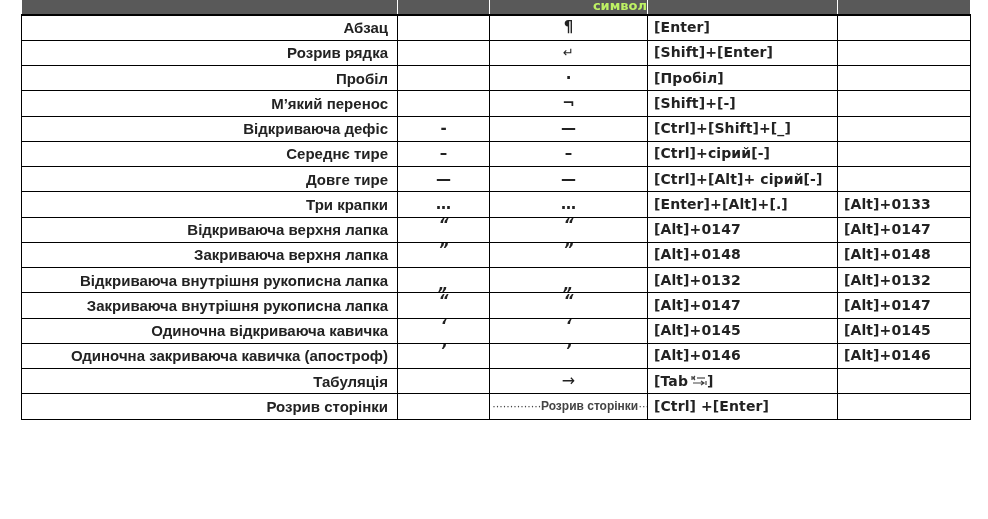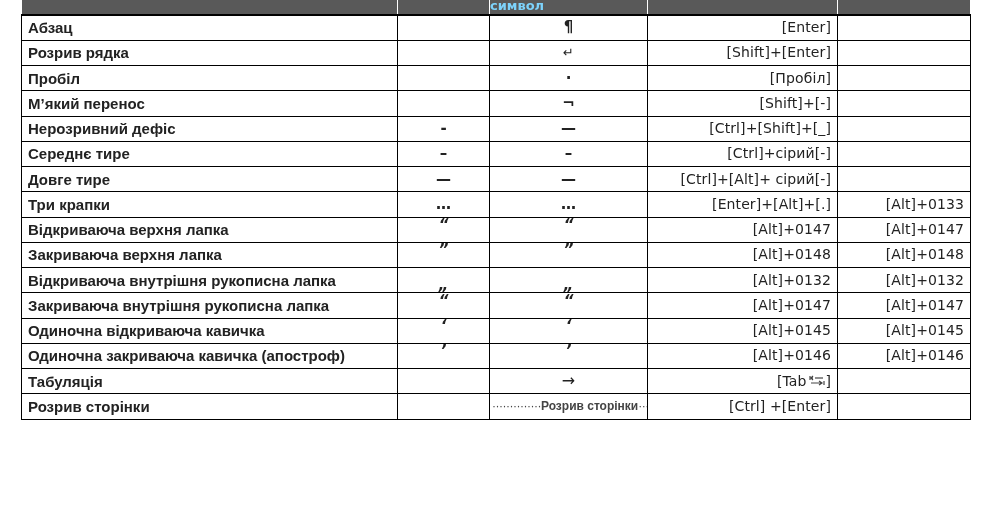--- a/index.html
+++ b/index.html
@@ -28,30 +28,30 @@
     col.c1 { width: 376px; }
     col.c2 { width: 92px; }
     col.c3 { width: 158px; }
     col.c4 { width: 190px; }
     col.c5 { width: 133px; }
     thead tr {
       height: 14px;
     }
     thead th {
       background: #595959;
-      color: #7dd3fc;
+      color: #bef264;
       font-family: "DejaVu Sans", sans-serif;
       font-weight: bold;
       font-size: 13px;
       line-height: 10px;
       padding: 0;
       height: 14px;
       overflow: hidden;
       vertical-align: bottom;
-      text-align: left;
+      text-align: right;
       border-left: 1px solid #ffffff;
       border-right: 1px solid #ffffff;
       border-bottom: 2px solid #000000;
     }
     thead th span {
       display: inline-block;
       transform: translateY(-3px);
     }
     tbody tr {
       height: 25.25px;
@@ -62,31 +62,32 @@
       font-family: "Liberation Sans", sans-serif;
       font-weight: bold;
       font-size: 15px;
       color: #222222;
       white-space: nowrap;
       overflow: hidden;
       height: 23px;
       line-height: 23px;
     }
     td.name {
-      padding-right: 26px;
+      text-align: right;
+      padding-right: 9px;
     }
     td.sym, td.sym2 {
       text-align: center;
       font-family: "DejaVu Sans", sans-serif;
       font-size: 15px;
     }
     td.key, td.alt {
-      text-align: right;
-      font-family: "DejaVu Sans", sans-serif;
-      font-weight: normal;
+      text-align: left;
+      font-family: "DejaVu Sans", sans-serif;
+      font-weight: bold;
       font-size: 14px;
       letter-spacing: 0.1px;
     }
     .pagebreak {
       font-family: "Liberation Sans", sans-serif;
       font-size: 12px;
       font-weight: bold;
       color: #444;
       letter-spacing: 0;
     }
@@ -163,21 +164,21 @@
         <td class="alt"></td>
       </tr>
       <tr>
         <td class="name">М’який перенос</td>
         <td class="sym"></td>
         <td class="sym2" style="font-weight:bold;">¬</td>
         <td class="key">[Shift]+[-]</td>
         <td class="alt"></td>
       </tr>
       <tr>
-        <td class="name">Нерозривний дефіс</td>
+        <td class="name">Відкриваюча дефіс</td>
         <td class="sym" style="font-weight:bold;">-</td>
         <td class="sym2" style="font-weight:bold;">—</td>
         <td class="key">[Ctrl]+[Shift]+[_]</td>
         <td class="alt"></td>
       </tr>
       <tr>
         <td class="name">Середнє тире</td>
         <td class="sym" style="font-weight:bold;">–</td>
         <td class="sym2" style="font-weight:bold;">–</td>
         <td class="key">[Ctrl]+сірий[-]</td>

